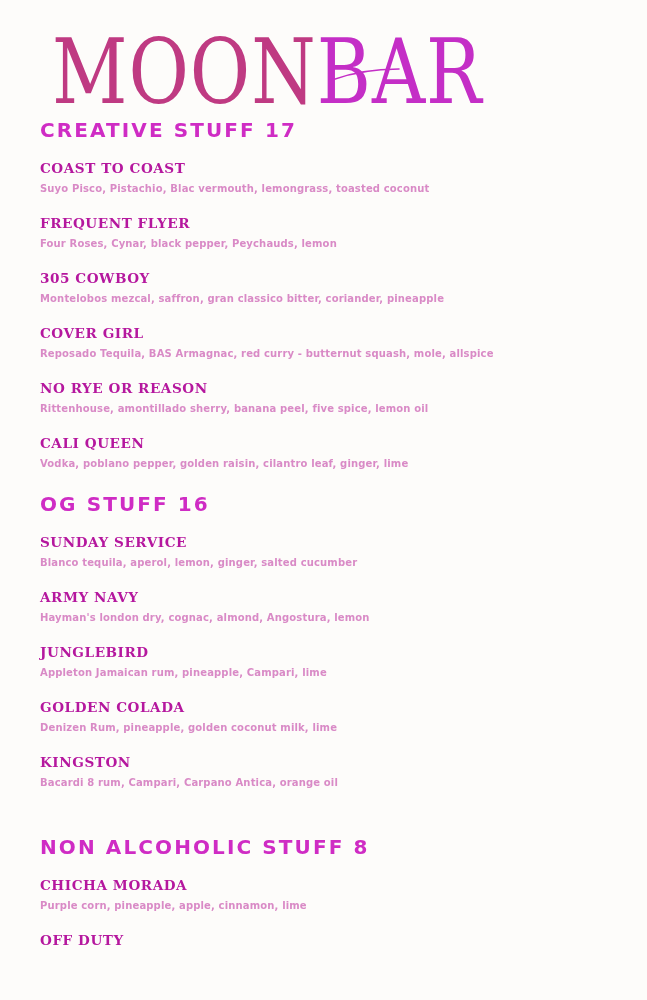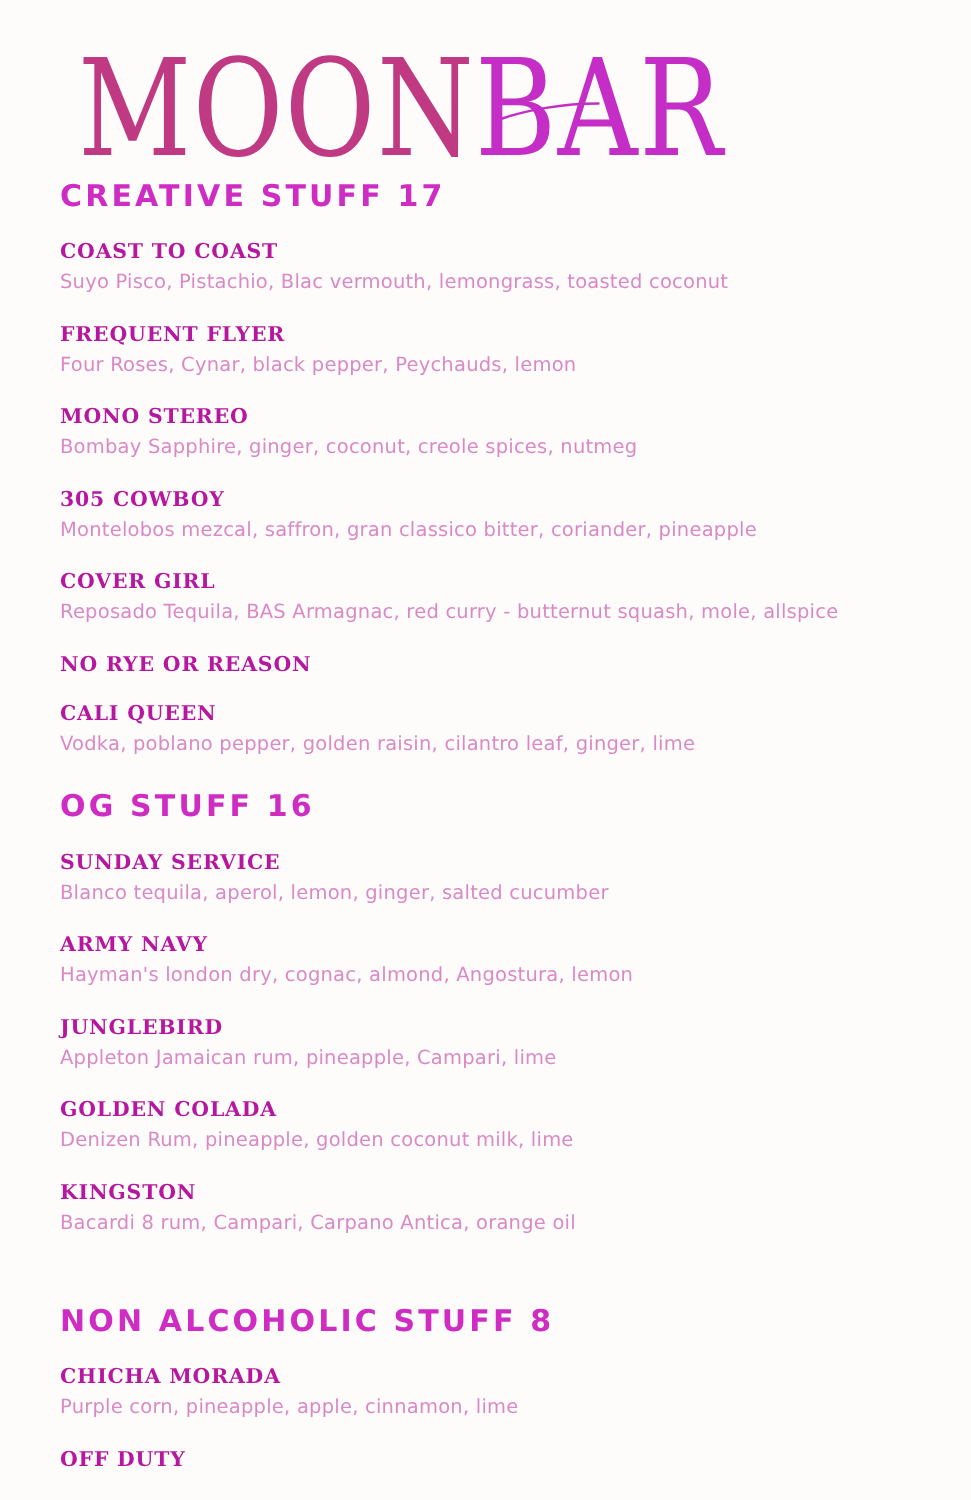--- a/index.html
+++ b/index.html
@@ -87,22 +87,22 @@
     font-family: "DejaVu Serif", "Liberation Serif", serif;
     font-size: 13.6px;
     font-weight: 700;
     letter-spacing: 0.55px;
     color: #b5179e;
     line-height: 18px;
     margin: 0 0 2px 2px;
   }
   .drink-desc {
     font-family: "DejaVu Sans", "Liberation Sans", sans-serif;
-    font-size: 13px;
-    font-weight: 400;
+    font-size: 10px;
+    font-weight: 700;
     letter-spacing: 0.15px;
     color: #d98ac6;
     line-height: 20px;
     margin: 0 0 0 2px;
   }
 </style>
 </head>
 <body>
 
 <div class="page">
@@ -121,33 +121,30 @@
         <div class="section-header">CREATIVE STUFF 17</div>
         <div class="drink">
           <div class="drink-name">COAST TO COAST</div>
           <div class="drink-desc">Suyo Pisco, Pistachio, Blac vermouth, lemongrass, toasted coconut</div>
         </div>
         <div class="drink">
           <div class="drink-name">FREQUENT FLYER</div>
           <div class="drink-desc">Four Roses, Cynar, black pepper, Peychauds, lemon</div>
         </div>
         <div class="drink">
-          <div class="drink-name">MONO STEREO</div>
-          <div class="drink-desc">Bombay Sapphire, ginger, coconut, creole spices, nutmeg</div>
-        </div>
-        <div class="drink">
           <div class="drink-name">305 COWBOY</div>
           <div class="drink-desc">Montelobos mezcal, saffron, gran classico bitter, coriander, pineapple</div>
         </div>
         <div class="drink">
           <div class="drink-name">COVER GIRL</div>
           <div class="drink-desc">Reposado Tequila, BAS Armagnac, red curry - butternut squash, mole, allspice</div>
         </div>
         <div class="drink">
           <div class="drink-name">NO RYE OR REASON</div>
+          <div class="drink-desc">Rittenhouse, amontillado sherry, banana peel, five spice, lemon oil</div>
         </div>
         <div class="drink">
           <div class="drink-name">CALI QUEEN</div>
           <div class="drink-desc">Vodka, poblano pepper, golden raisin, cilantro leaf, ginger, lime</div>
         </div>
       </div>
       <div class="section">
         <div class="section-header">OG STUFF 16</div>
         <div class="drink">
           <div class="drink-name">SUNDAY SERVICE</div>

